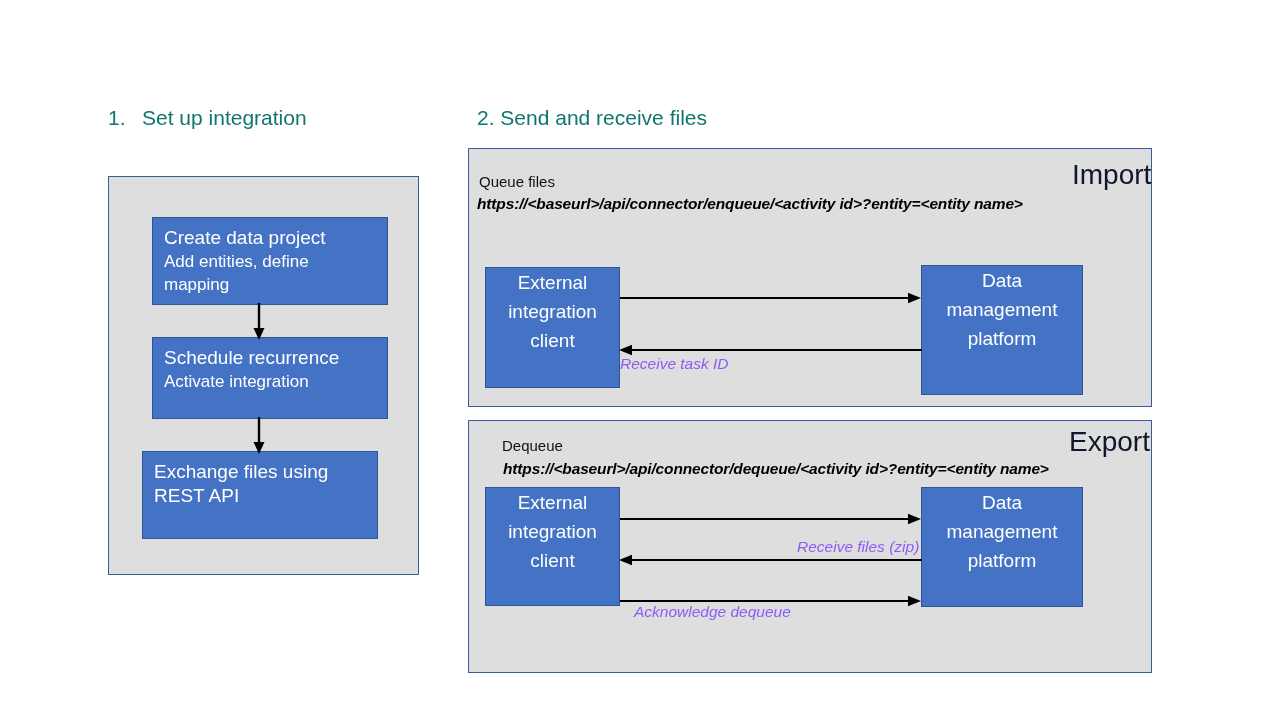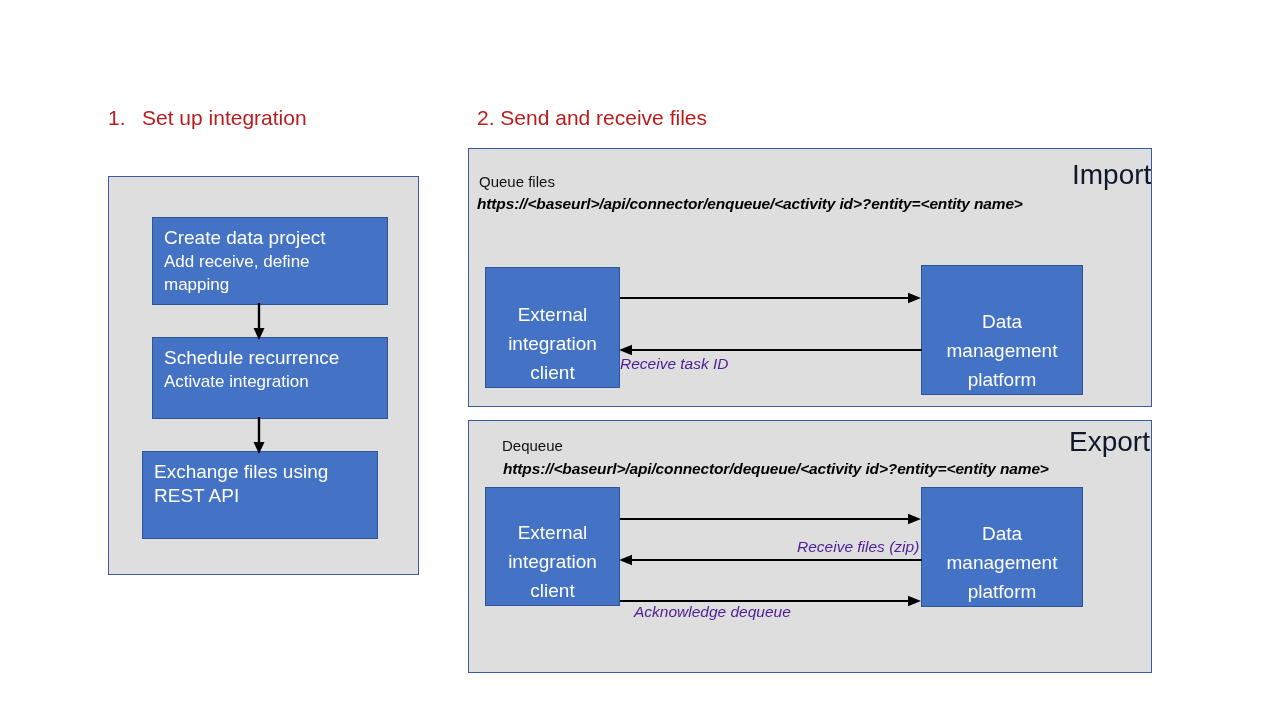--- a/index.html
+++ b/index.html
@@ -19,21 +19,21 @@
   .stage {
     position: absolute;
     inset: 0;
   }
 
   
   .heading {
     position: absolute;
     font-size: 21px;
     line-height: 26px;
-    color: #b91c1c;
+    color: #0f766e;
     white-space: nowrap;
   }
   #heading-left  { left: 108px; top: 105px; }
   #heading-left .num { display: inline-block; width: 34px; }
   #heading-right { left: 477px; top: 105px; }
 
   
   .panel {
     position: absolute;
     background: #dedede;
@@ -69,21 +69,21 @@
     margin-left: 13px;
   }
 
   #box-create   { left: 139px; top: 217px; width: 236px; height: 88px; }
   #box-schedule { left: 139px; top: 337px; width: 236px; height: 82px; }
   #box-exchange { left: 129px; top: 451px; width: 236px; height: 88px; }
 
   
   .partybox {
     display: flex;
-    align-items: flex-end;
+    align-items: flex-start;
     justify-content: center;
     text-align: center;
     font-size: 19px;
     line-height: 29px;
     padding: 0 6px;
   }
 
   #box-import-client   { left: 485px; top: 267px; width: 135px; height: 121px; }
   #box-import-platform { left: 921px; top: 265px; width: 162px; height: 130px; }
   #box-export-client   { left: 485px; top: 487px; width: 135px; height: 119px; }
@@ -129,21 +129,21 @@
     position: absolute;
     overflow: visible;
   }
 
   
   .arrow-label {
     position: absolute;
     font-size: 15.5px;
     line-height: 20px;
     font-style: italic;
-    color: #4c1d95;
+    color: #8b5cf6;
     white-space: nowrap;
   }
   #label-receive-task { left: 620px; top: 354px; }
   #label-receive-zip  { left: 797px; top: 537px; }
   #label-ack          { left: 634px; top: 602px; }
   #label-ack .l2      { display: block; }
 </style>
 </head>
 <body>
 
@@ -151,21 +151,21 @@
 
   <div class="heading" id="heading-left">
     <span class="num">1.</span><span>Set up integration</span>
   </div>
   <div class="heading" id="heading-right">2. Send and receive files</div>
 
   <div class="panel" id="panel-setup"></div>
 
   <div class="bluebox flowbox" id="box-create">
     <div class="title">Create data project</div>
-    <div class="sub">Add receive, define mapping</div>
+    <div class="sub">Add entities, define mapping</div>
   </div>
 
   <div class="bluebox flowbox" id="box-schedule">
     <div class="title">Schedule recurrence</div>
     <div class="sub">Activate integration</div>
   </div>
 
   <div class="bluebox flowbox" id="box-exchange">
     <div class="title">Exchange files using REST API</div>
   </div>

